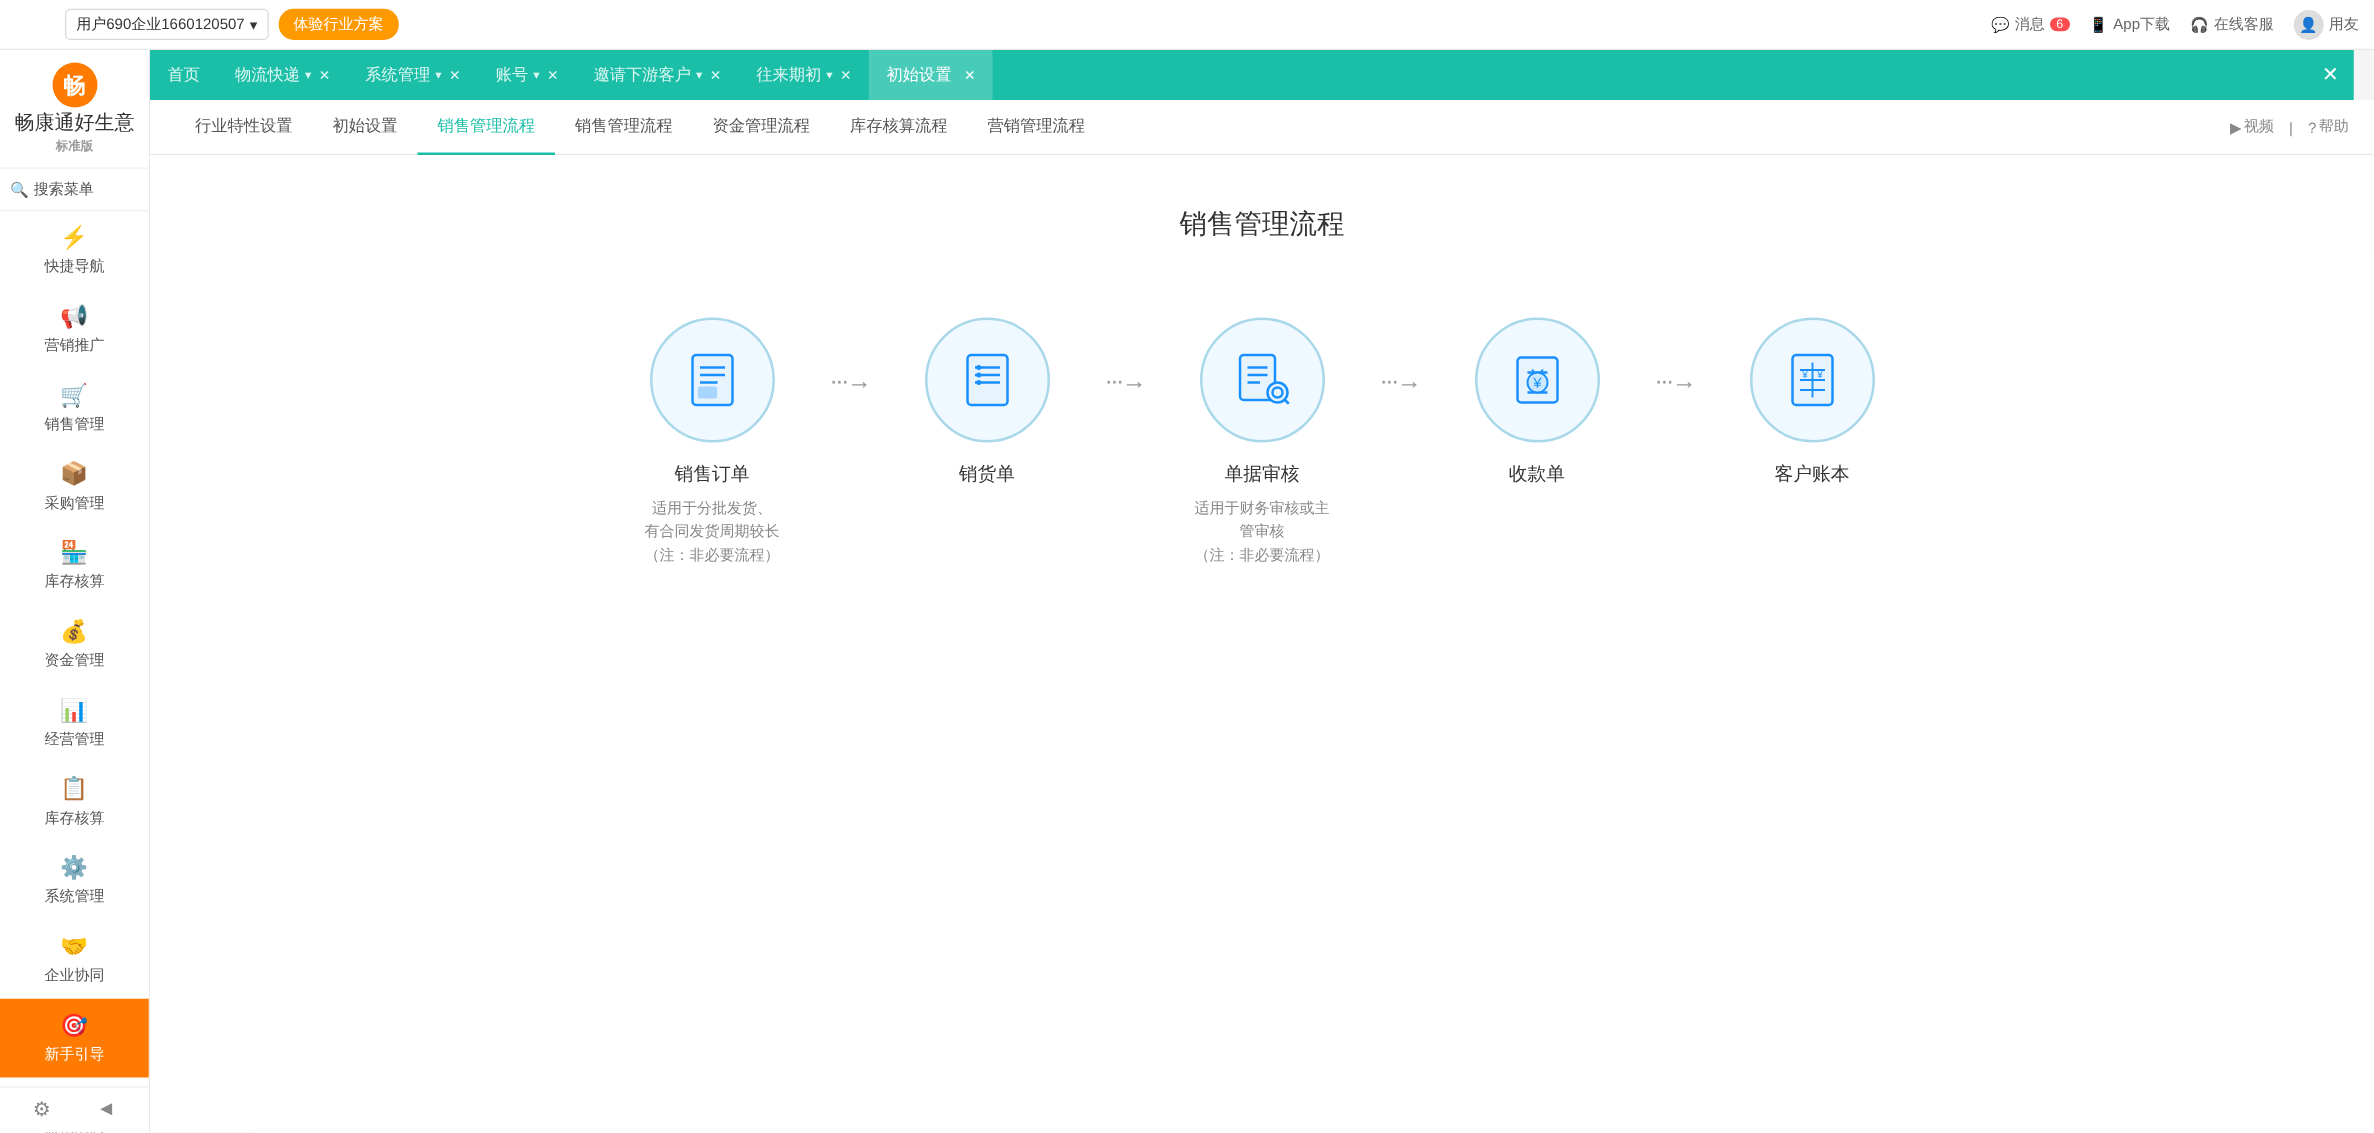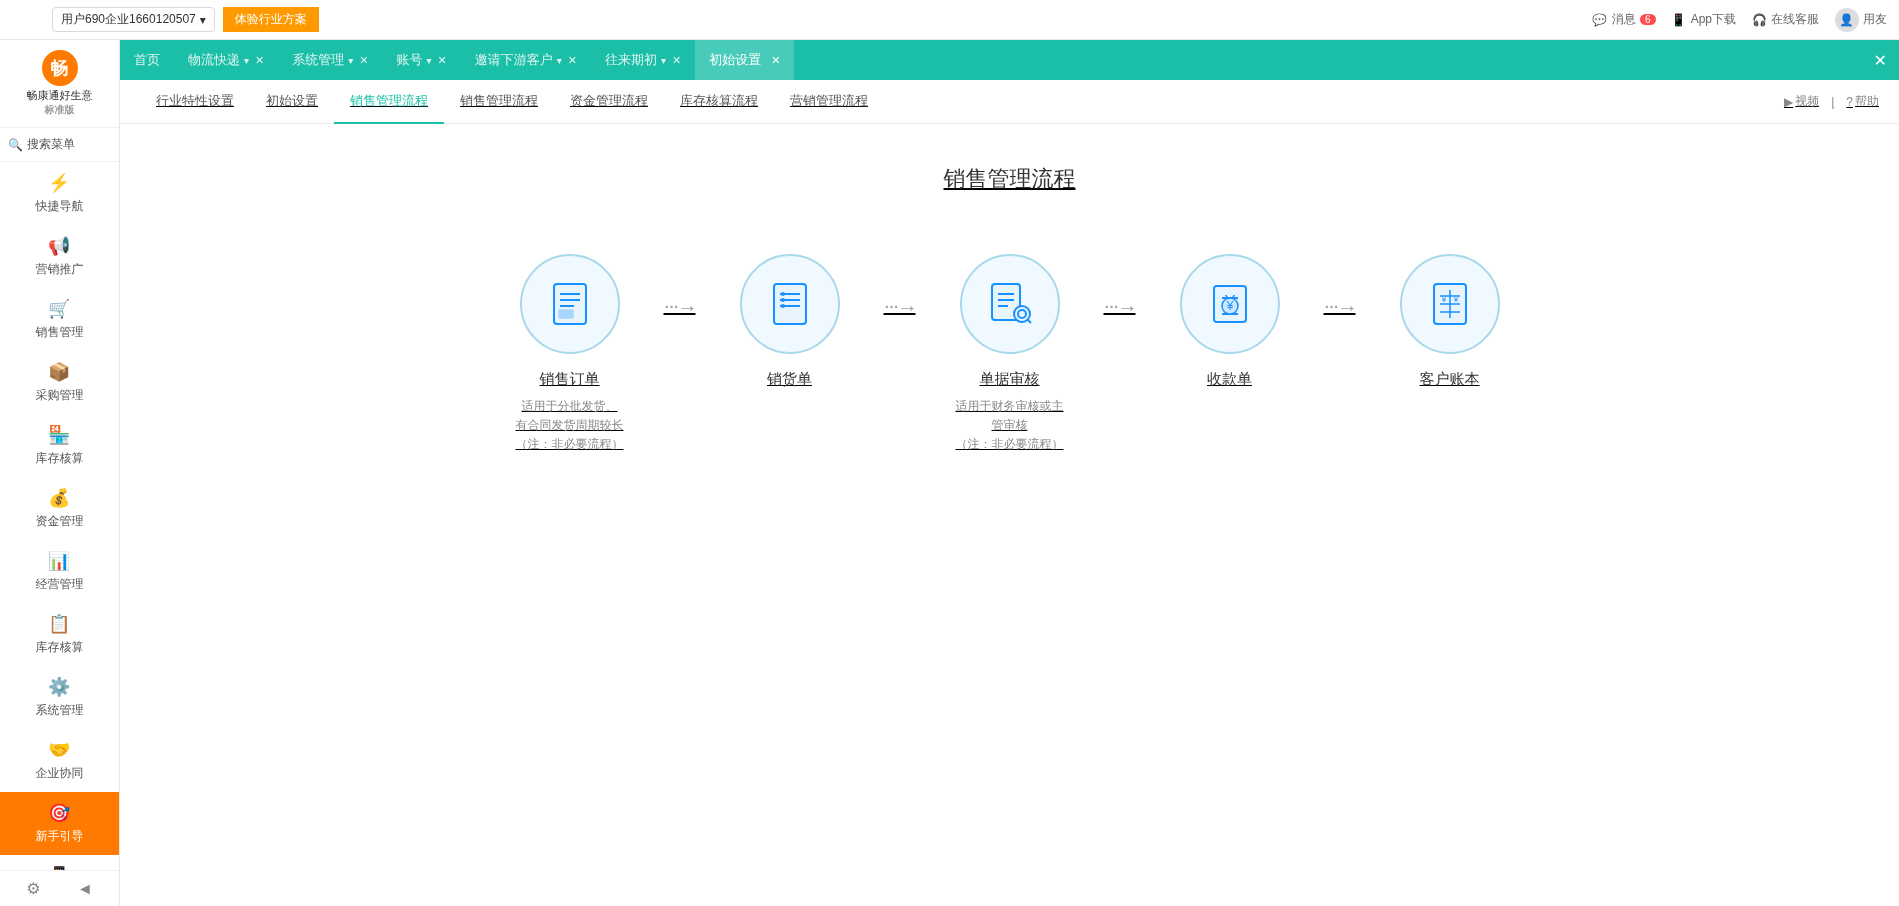--- a/index.html
+++ b/index.html
@@ -27,21 +27,21 @@
       color: #333;
       display: flex;
       align-items: center;
       gap: 4px;
       cursor: pointer;
     }
     .trial-btn {
       background: #f90;
       color: #fff;
       border: none;
-      border-radius: 0;
+      border-radius: 12px;
       padding: 4px 12px;
       font-size: 12px;
       cursor: pointer;
     }
     .top-bar-right { display: flex; align-items: center; gap: 16px; font-size: 12px; color: #666; }
     .top-right-item { display: flex; align-items: center; gap: 4px; cursor: pointer; }
     .badge {
       background: #ff4d4f;
       color: #fff;
       border-radius: 8px;
@@ -75,21 +75,21 @@
       height: 36px;
       background: #ff7a00;
       border-radius: 50%;
       display: flex;
       align-items: center;
       justify-content: center;
       color: #fff;
       font-size: 18px;
       font-weight: bold;
     }
-    .logo-text { font-size: 11px; color: #333; margin-top: 2px; text-align: center; line-height: 1.4; }
+    .logo-text { font-size: 16px; color: #333; margin-top: 2px; text-align: center; line-height: 1.4; }
     .logo-sub { font-size: 10px; color: #999; font-weight: bold; }
 
     .sidebar-search {
       padding: 8px;
       display: flex;
       align-items: center;
       gap: 4px;
       cursor: pointer;
       color: #555;
       font-size: 12px;
@@ -119,21 +119,21 @@
       padding: 8px;
       border-top: 1px solid #f0f0f0;
       background: #fff;
     }
 
     
     .nav-tabs {
       position: fixed;
       top: 40px;
       left: 120px;
-      right: 0;
+      right: 16px;
       height: 40px;
       background: #1bbfa7;
       display: flex;
       align-items: center;
       z-index: 80;
       justify-content: space-between;
     }
     .nav-tab {
       height: 40px;
       padding: 0 14px;
@@ -157,21 +157,20 @@
 
     
     .main-content {
       position: fixed;
       top: 80px;
       left: 120px;
       right: 0;
       bottom: 0;
       background: #fff;
       overflow-y: auto;
-      text-decoration: underline;
     }
 
     
     .sub-tabs {
       display: flex;
       align-items: center;
       border-bottom: 1px solid #e8e8e8;
       padding: 0 20px;
       height: 44px;
     }

